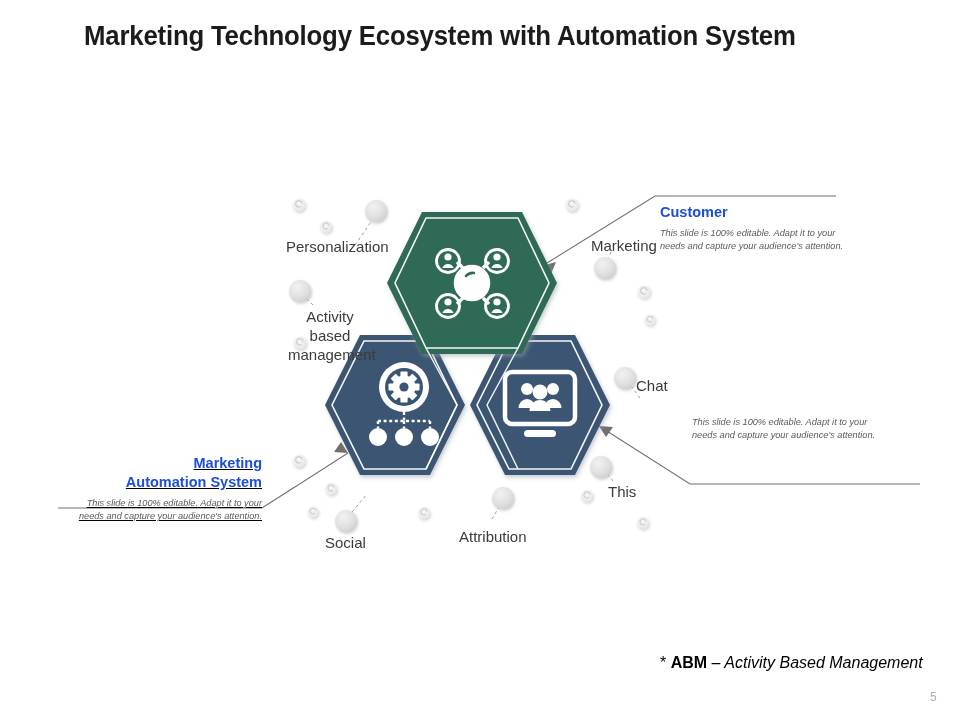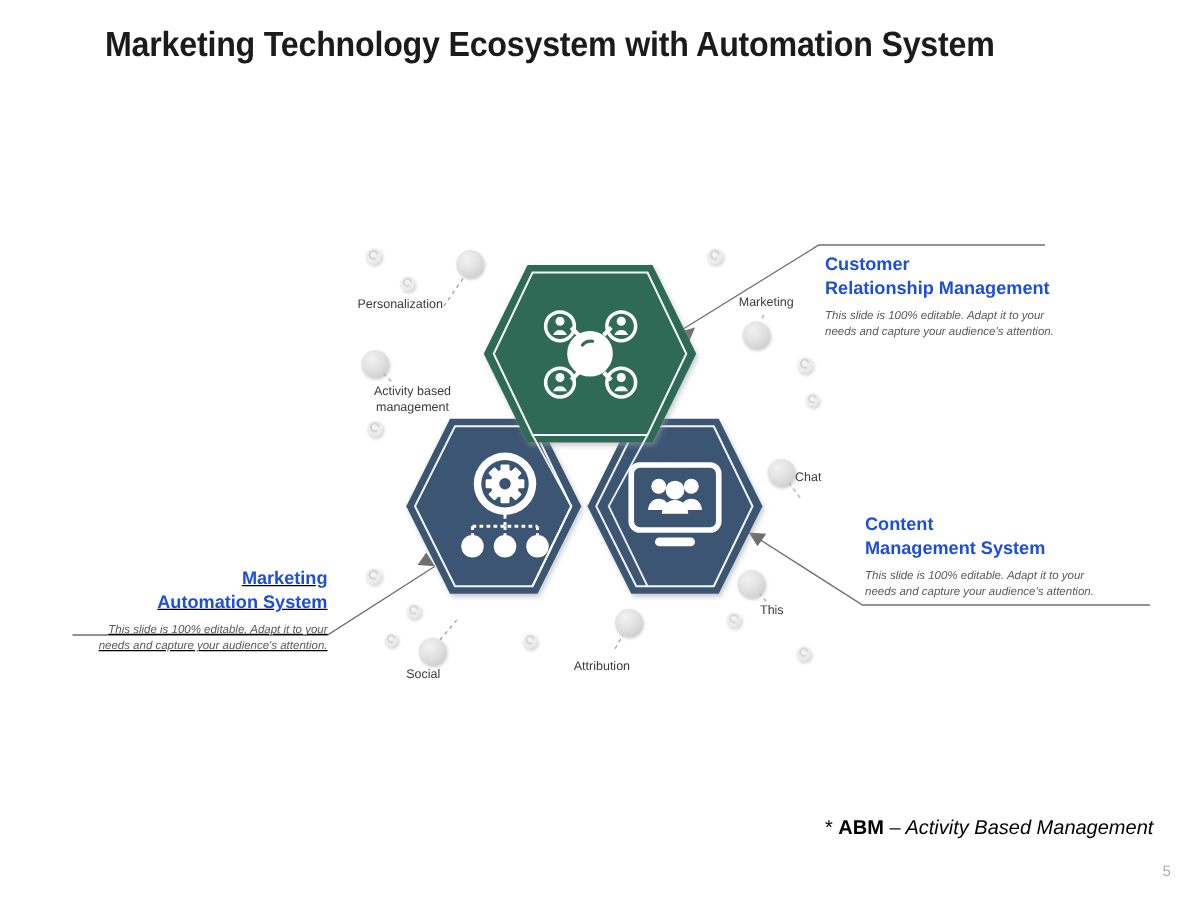--- a/index.html
+++ b/index.html
@@ -83,21 +83,21 @@
     left: 40px;
     top: 454px;
     width: 222px;
     text-align: right;
     text-decoration: underline;
   }
 
   
   .node-label {
     position: absolute;
-    font-size: 10px;
+    font-size: 15px;
     color: #3b3b3b;
     font-family: "Liberation Sans", sans-serif;
     white-space: nowrap;
     line-height: 1.25;
   }
   #lbl-personalization { left: 286px; top: 238px; }
   #lbl-abm             { left: 288px; top: 308px; width: 84px; white-space: normal; text-align: center;}
   #lbl-analytics       { left: 591px; top: 237px; }
   #lbl-chat            { left: 636px; top: 377px; }
   #lbl-video           { left: 608px; top: 483px; }
@@ -346,33 +346,28 @@
 
     <g fill="none" stroke="#ffffff" stroke-width="1.5" opacity="0.9">
       <path d="M426 348 L457 405 L426 469"></path>
       <path d="M518 348 L487 405 L518 469"></path>
     </g>
   </svg>
 
   <div class="callout" id="callout-crm">
     <div class="c-head">
       <span>Customer</span><br>
-      <span>Relationship Management</span>
     </div>
     <div class="c-body">
       <span>This slide is 100% editable. Adapt it to your</span><br>
       <span>needs and capture your audience's attention.</span>
     </div>
   </div>
 
   <div class="callout" id="callout-cms">
-    <div class="c-head">
-      <span>Content</span><br>
-      <span>Management System</span>
-    </div>
     <div class="c-body">
       <span>This slide is 100% editable. Adapt it to your</span><br>
       <span>needs and capture your audience's attention.</span>
     </div>
   </div>
 
   <div class="callout" id="callout-mas">
     <div class="c-head">
       <span>Marketing</span><br>
       <span>Automation System</span>

